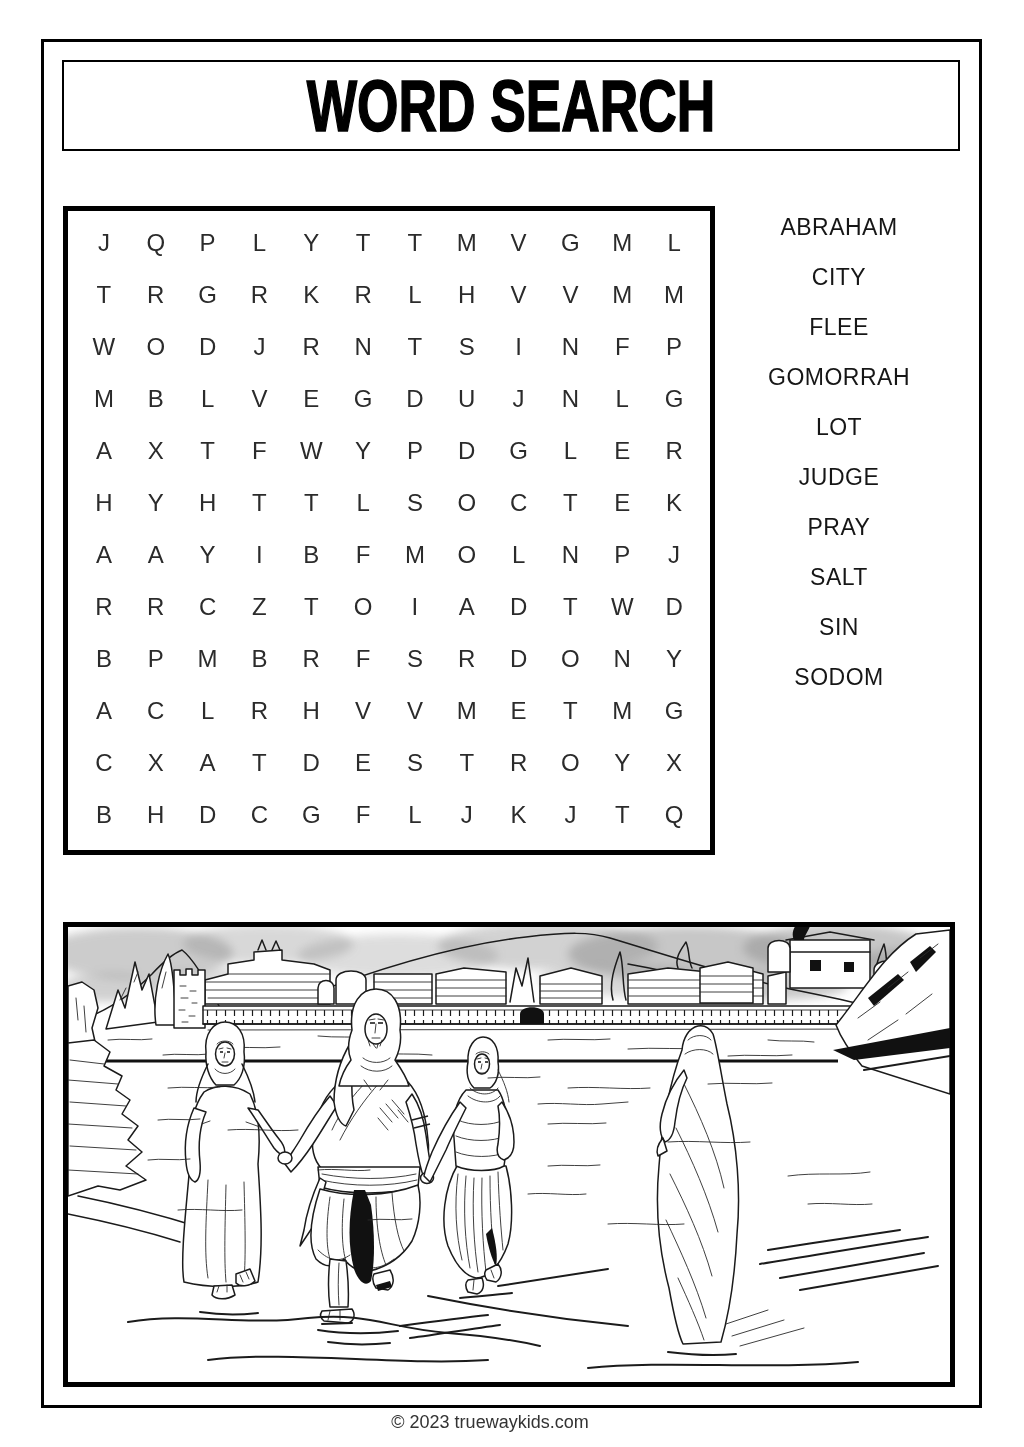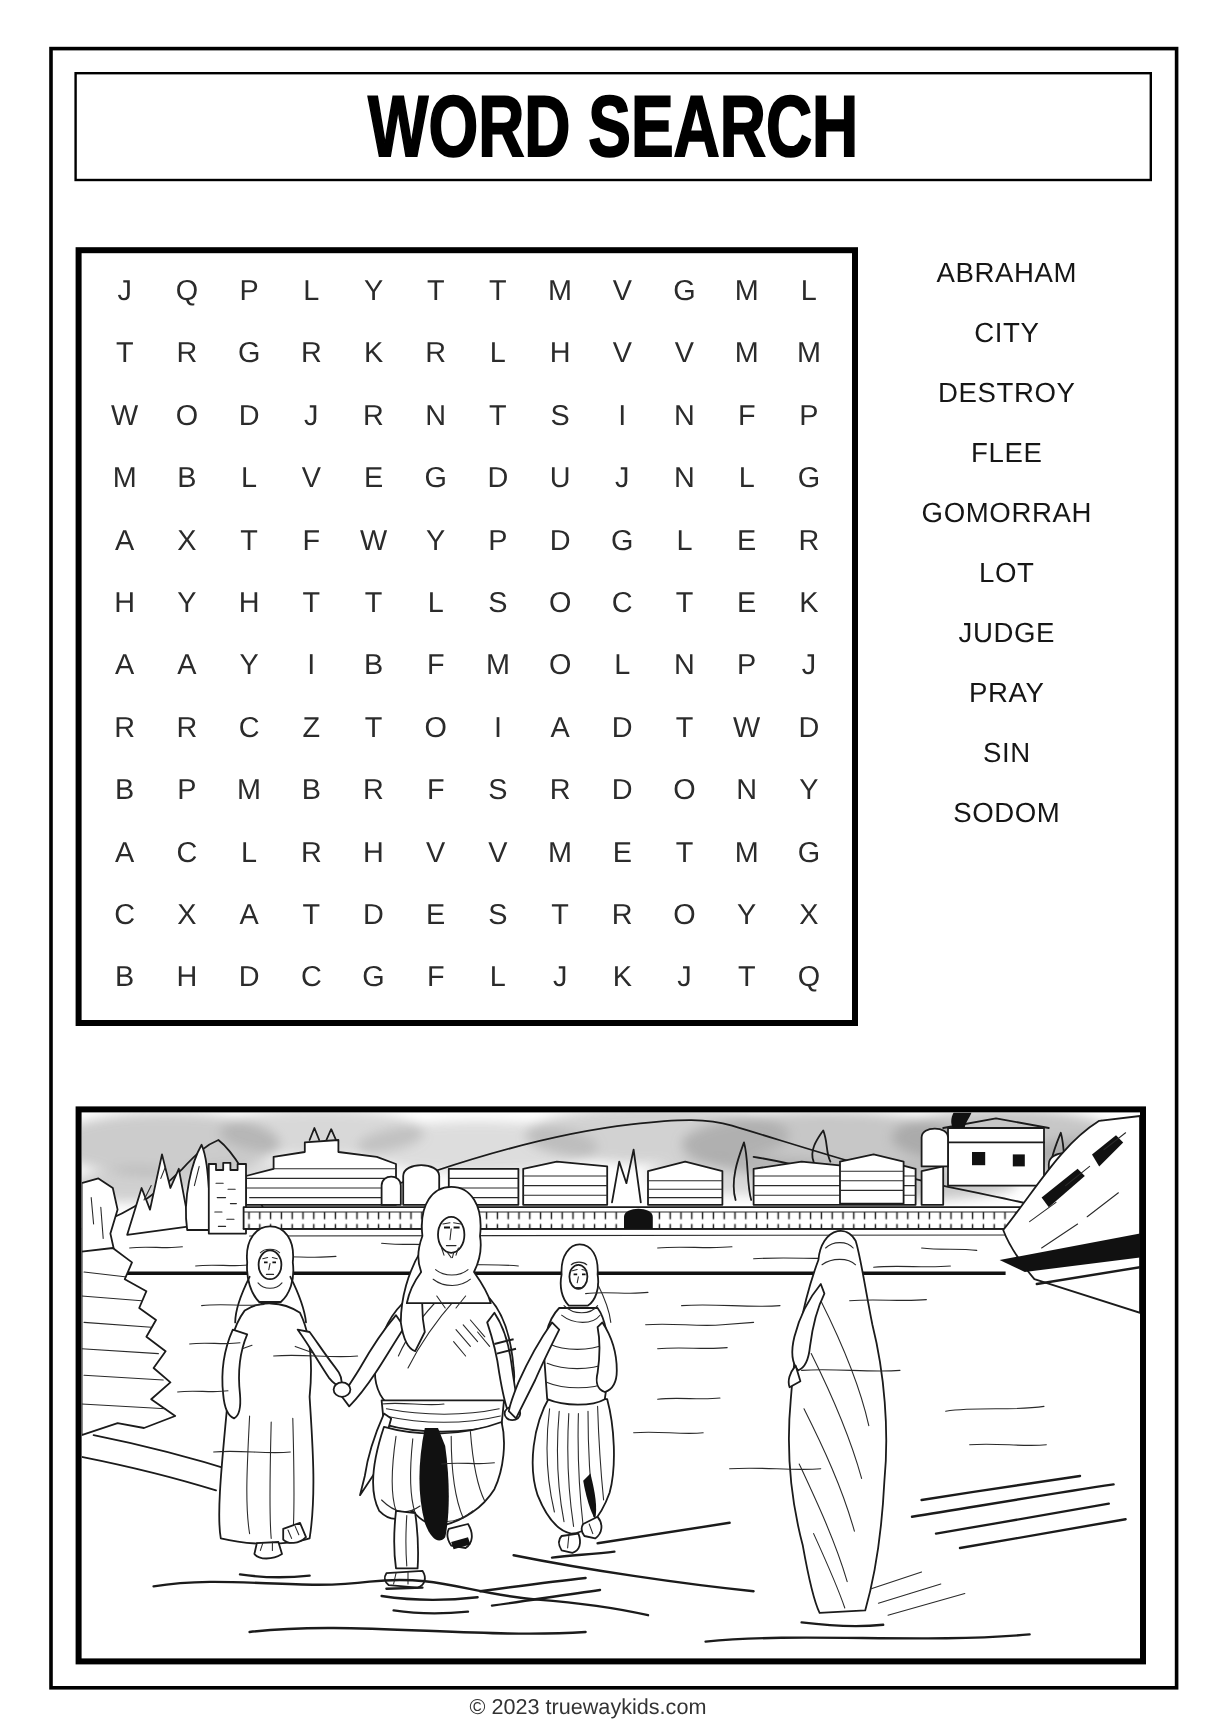--- a/index.html
+++ b/index.html
@@ -212,26 +212,26 @@
       <div class="cell">K</div>
       <div class="cell">J</div>
       <div class="cell">T</div>
       <div class="cell">Q</div>
     </div>
 </div>
 
 <ul class="word-list">
     <li class="word">ABRAHAM</li>
     <li class="word">CITY</li>
-    <li class="word">DESTROY</li>
     <li class="word">FLEE</li>
     <li class="word">GOMORRAH</li>
     <li class="word">LOT</li>
     <li class="word">JUDGE</li>
     <li class="word">PRAY</li>
+    <li class="word">SALT</li>
     <li class="word">SIN</li>
     <li class="word">SODOM</li>
   </ul>
 
 <figure class="illustration-box">
   <svg viewBox="0 0 882 453">
     <defs>
       <filter id="blur" x="-40%" y="-40%" width="180%" height="180%">
           <feGaussianBlur stdDeviation="5"></feGaussianBlur>
         </filter>

